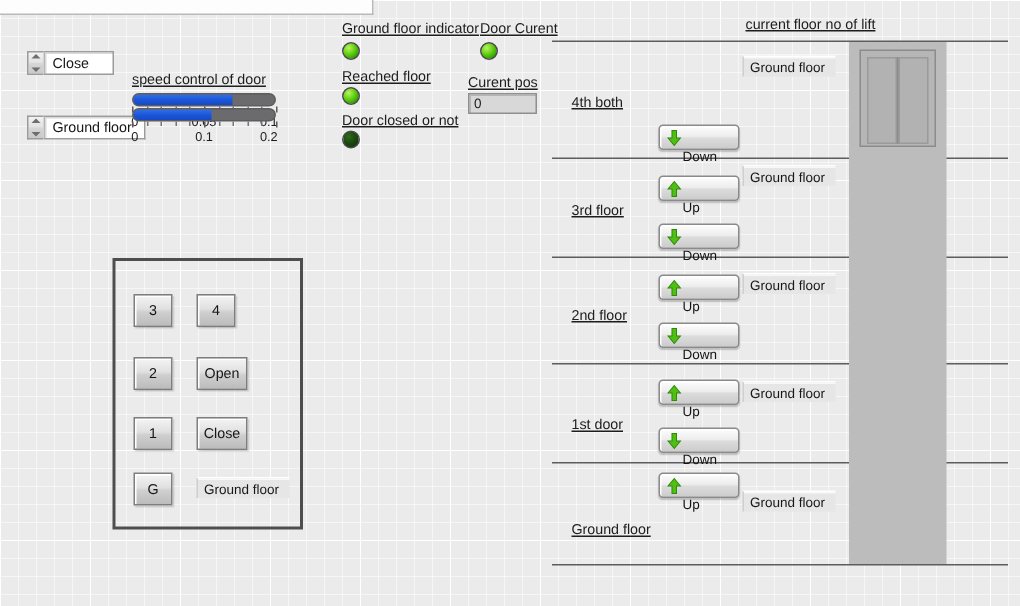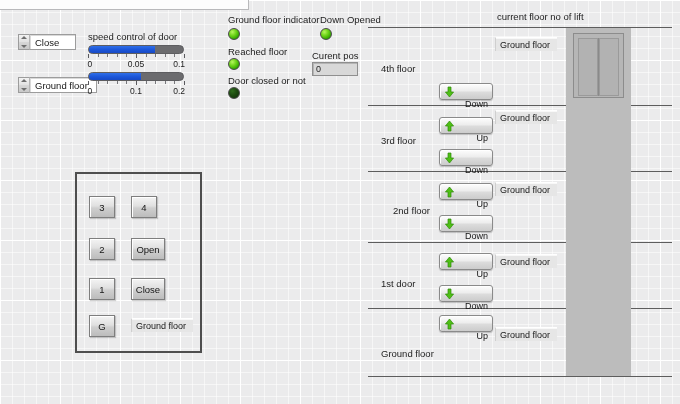--- a/index.html
+++ b/index.html
@@ -41,20 +41,21 @@
   }
 
   .abs { position: absolute; }
 
   
   .lbl {
     font-size: 9.5px;
     color: #1d1d1d;
     white-space: nowrap;
     line-height: 11px;
+    text-decoration: underline;
   }
 
   
   .enum {
     display: flex;
     align-items: stretch;
     height: 16px;
   }
   .enum-spin {
     width: 11px;
@@ -206,21 +207,21 @@
     box-shadow: inset 1px 1px 0 #ffffff, 0 1px 1px rgba(0,0,0,0.2);
     display: flex;
     align-items: center;
     box-sizing: border-box;
     padding-left: 4px;
   }
   .callbtn .txt {
     font-size: 9px;
     color: #141414;
     flex: 1;
-    text-align: right;
+    text-align: left;
     padding-right: 4px;
     margin-top: 24px;
   }
   .arrow-ico { width: 11px; height: 12px; display: block; }
 
   
   .hrule {
     height: 0;
     border-top: 1px solid #5d5d5d;
   }
@@ -270,21 +271,21 @@
   </div>
 
   <div class="enum abs" style="left:18px; top:77px;">
     <div class="enum-spin">
       <div class="spin-arrow spin-up"></div>
       <div class="spin-arrow spin-down"></div>
     </div>
     <div class="enum-val" style="width:68px;">Ground floor</div>
   </div>
 
-  <div class="abs" style="left:88px; top:31px;">
+  <div class="abs" style="left:88px; top:48px;">
     <div class="lbl">speed control of door</div>
     <div class="slider-wrap" style="margin-top:3px;">
       <div class="slider-track">
         <div class="slider-fill" id="door-fill" style="width: 70%;"></div>
       </div>
       <div class="slider-ticks" id="door-ticks">
           <i class="major" style="left: 0%;"></i>
           <i style="left: 10%;"></i>
           <i style="left: 20%;"></i>
           <i style="left: 30%;"></i>
@@ -326,21 +327,21 @@
         <span style="left:2%">0</span>
         <span style="left:50%">0.1</span>
         <span style="left:95%">0.2</span>
       </div>
     </div>
   </div>
 
   <div class="lbl abs" style="left:228px; top:14px;">Ground floor indicator</div>
   <div class="led led-on abs" style="left:228px; top:28px;"></div>
 
-  <div class="lbl abs" style="left:320px; top:14px;">Down Opened</div>
+  <div class="lbl abs" style="left:320px; top:14px;">Door Curent</div>
   <div class="led led-on abs" style="left:320px; top:28px;"></div>
 
   <div class="lbl abs" style="left:228px; top:46px;">Reached floor</div>
   <div class="led led-on abs" style="left:228px; top:58px;"></div>
 
   <div class="lbl abs" style="left:228px; top:75px;">Door closed or not</div>
   <div class="led led-off abs" style="left:228px; top:87px;"></div>
 
   <div class="lbl abs" style="left:312px; top:50px;">Curent pos</div>
   <div class="numeric abs" style="left:312px; top:62px;">0</div>
@@ -372,21 +373,21 @@
 
   <div class="shaft abs" style="left:566px; top:28px; width:65px; height:348px;"></div>
 
   <div class="abs" style="left:573px; top:33px; width:51px; height:65px;">
     <div class="car-door-outer" style="left:0; top:0; width:51px; height:65px;"></div>
     <div class="car-door-panel" style="left:5px; top:5px; width:20px; height:58px;"></div>
     <div class="car-door-panel" style="left:26px; top:5px; width:20px; height:58px;"></div>
     <div class="car-split" style="left:25px; top:5px; height:58px;"></div>
   </div>
 
-  <div class="lbl abs" style="left:381px; top:63px;">4th floor</div>
+  <div class="lbl abs" style="left:381px; top:63px;">4th both</div>
   <div class="stringind abs" style="left:495px; top:37px; width:62px;">Ground floor</div>
   <div class="callbtn abs" style="left:439px; top:83px;">
     <svg class="arrow-ico" viewBox="0 0 11 12">
       <path d="M4 1 H7 V6 H9.6 L5.5 11 L1.4 6 H4 Z" fill="#4fbf16" stroke="#2f8a0a" stroke-width="0.7"></path>
     </svg>
     <span class="txt">Down</span>
   </div>
 
   <div class="lbl abs" style="left:381px; top:135px;">3rd floor</div>
   <div class="stringind abs" style="left:495px; top:110px; width:62px;">Ground floor</div>
@@ -396,21 +397,21 @@
     </svg>
     <span class="txt">Up</span>
   </div>
   <div class="callbtn abs" style="left:439px; top:149px;">
     <svg class="arrow-ico" viewBox="0 0 11 12">
       <path d="M4 1 H7 V6 H9.6 L5.5 11 L1.4 6 H4 Z" fill="#4fbf16" stroke="#2f8a0a" stroke-width="0.7"></path>
     </svg>
     <span class="txt">Down</span>
   </div>
 
-  <div class="lbl abs" style="left:381px; top:205px;margin-left:12px;">2nd floor</div>
+  <div class="lbl abs" style="left:381px; top:205px;">2nd floor</div>
   <div class="stringind abs" style="left:495px; top:182px; width:62px;">Ground floor</div>
   <div class="callbtn abs" style="left:439px; top:183px;">
     <svg class="arrow-ico" viewBox="0 0 11 12">
       <path d="M5.5 1 L9.6 6 H7 V11 H4 V6 H1.4 Z" fill="#4fbf16" stroke="#2f8a0a" stroke-width="0.7"></path>
     </svg>
     <span class="txt">Up</span>
   </div>
   <div class="callbtn abs" style="left:439px; top:215px;">
     <svg class="arrow-ico" viewBox="0 0 11 12">
       <path d="M4 1 H7 V6 H9.6 L5.5 11 L1.4 6 H4 Z" fill="#4fbf16" stroke="#2f8a0a" stroke-width="0.7"></path>

